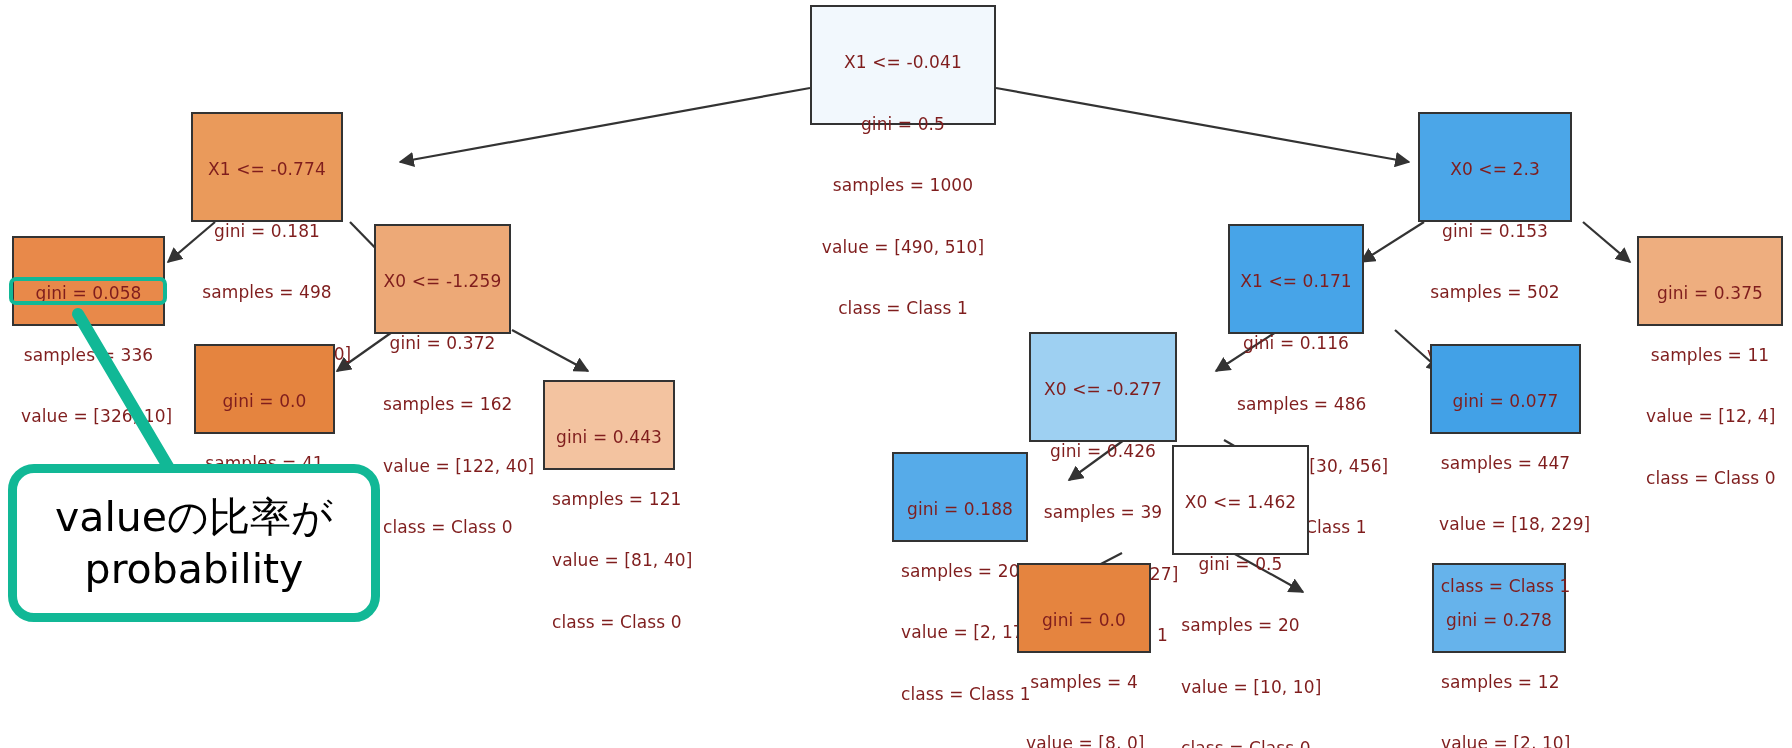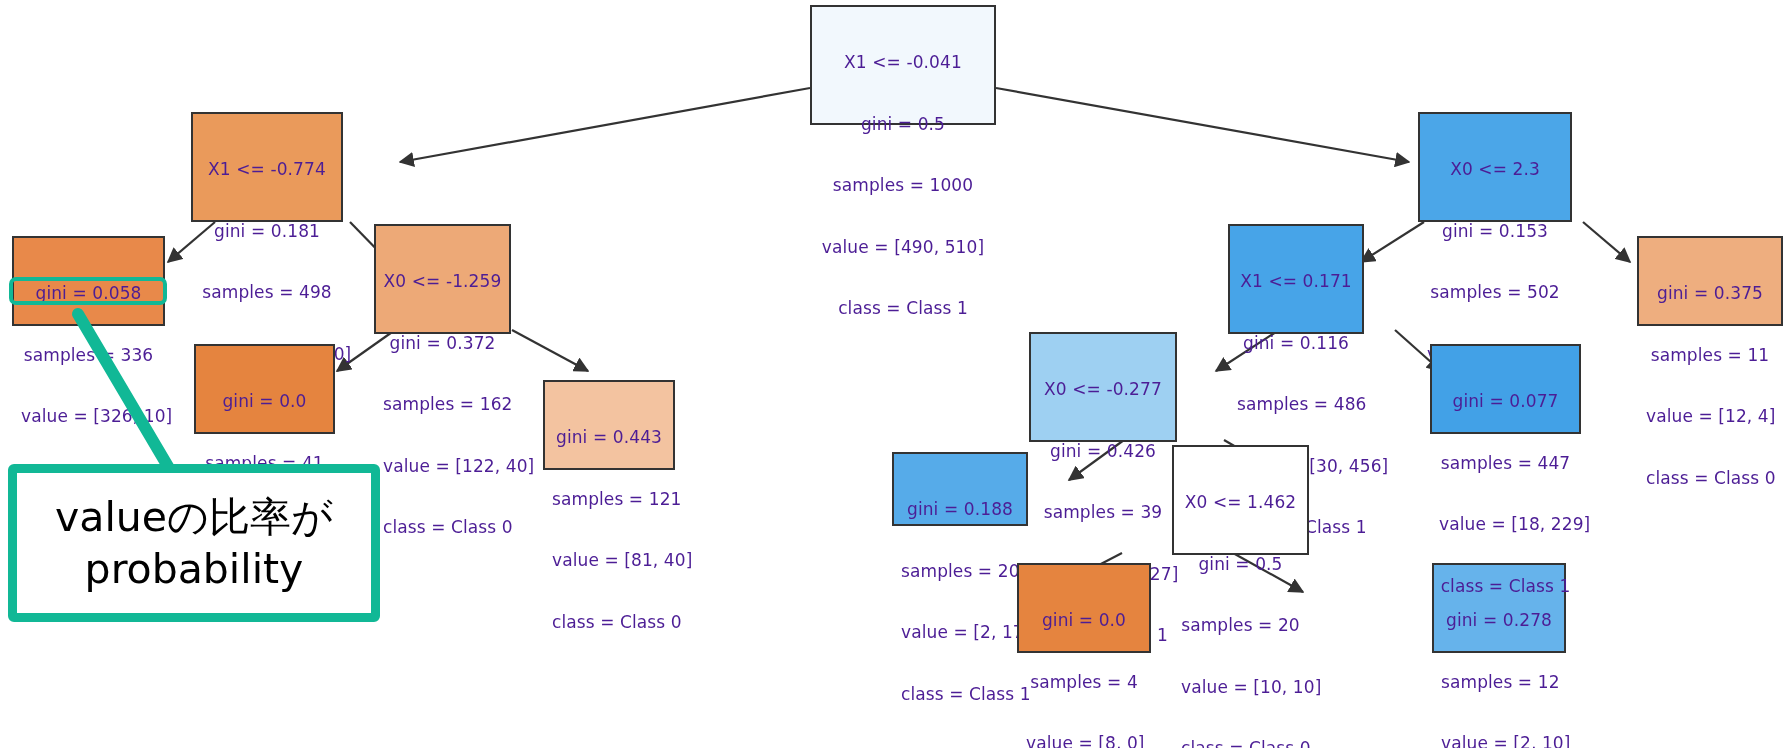--- a/index.html
+++ b/index.html
@@ -32,21 +32,21 @@
     height: 748px;
     pointer-events: none;
     z-index: 1;
   }
 
   
   .node {
     position: absolute;
     box-sizing: border-box;
     border: 2px solid #333333;
-    color: #4c1d95;
+    color: #7f1d1d;
     font-size: 17px;
     line-height: 20.5px;
     text-align: center;
     padding: 4px 7px 5px 7px;
     white-space: pre;
     z-index: 2;
     letter-spacing: 0.1px;
   }
   .node .ln {
     display: block;
@@ -61,21 +61,21 @@
     background: transparent;
     z-index: 3;
     pointer-events: none;
   }
 
   
   #callout {
     position: absolute;
     box-sizing: border-box;
     border: 9px solid #11b896;
-    border-radius: 6px;
+    border-radius: 26px;
     background: #ffffff;
     z-index: 5;
     display: flex;
     flex-direction: column;
     align-items: center;
     justify-content: center;
   }
   #callout .cline {
     display: block;
     font-size: 41px;
@@ -201,21 +201,21 @@
   </div>
 
   <div class="node" style="left:1029px; top:332px; width:148px; height:110px; background:#9ed0f2;">
     <span class="ln">X0 &lt;= -0.277</span>
     <span class="ln">gini = 0.426</span>
     <span class="ln">samples = 39</span>
     <span class="ln">value = [12, 27]</span>
     <span class="ln">class = Class 1</span>
   </div>
 
-  <div class="node" style="left:892px; top:452px; width:136px; height:74px; background:#56abe9;">
+  <div class="node" style="left:892px; top:452px; width:136px; height:90px; background:#56abe9;">
     <span class="ln">gini = 0.188</span>
     <span class="ln">samples = 20</span>
     <span class="ln">value = [2, 17]</span>
     <span class="ln">class = Class 1</span>
   </div>
 
   <div class="node" style="left:1172px; top:445px; width:137px; height:110px; background:#ffffff;">
     <span class="ln">X0 &lt;= 1.462</span>
     <span class="ln">gini = 0.5</span>
     <span class="ln">samples = 20</span>

